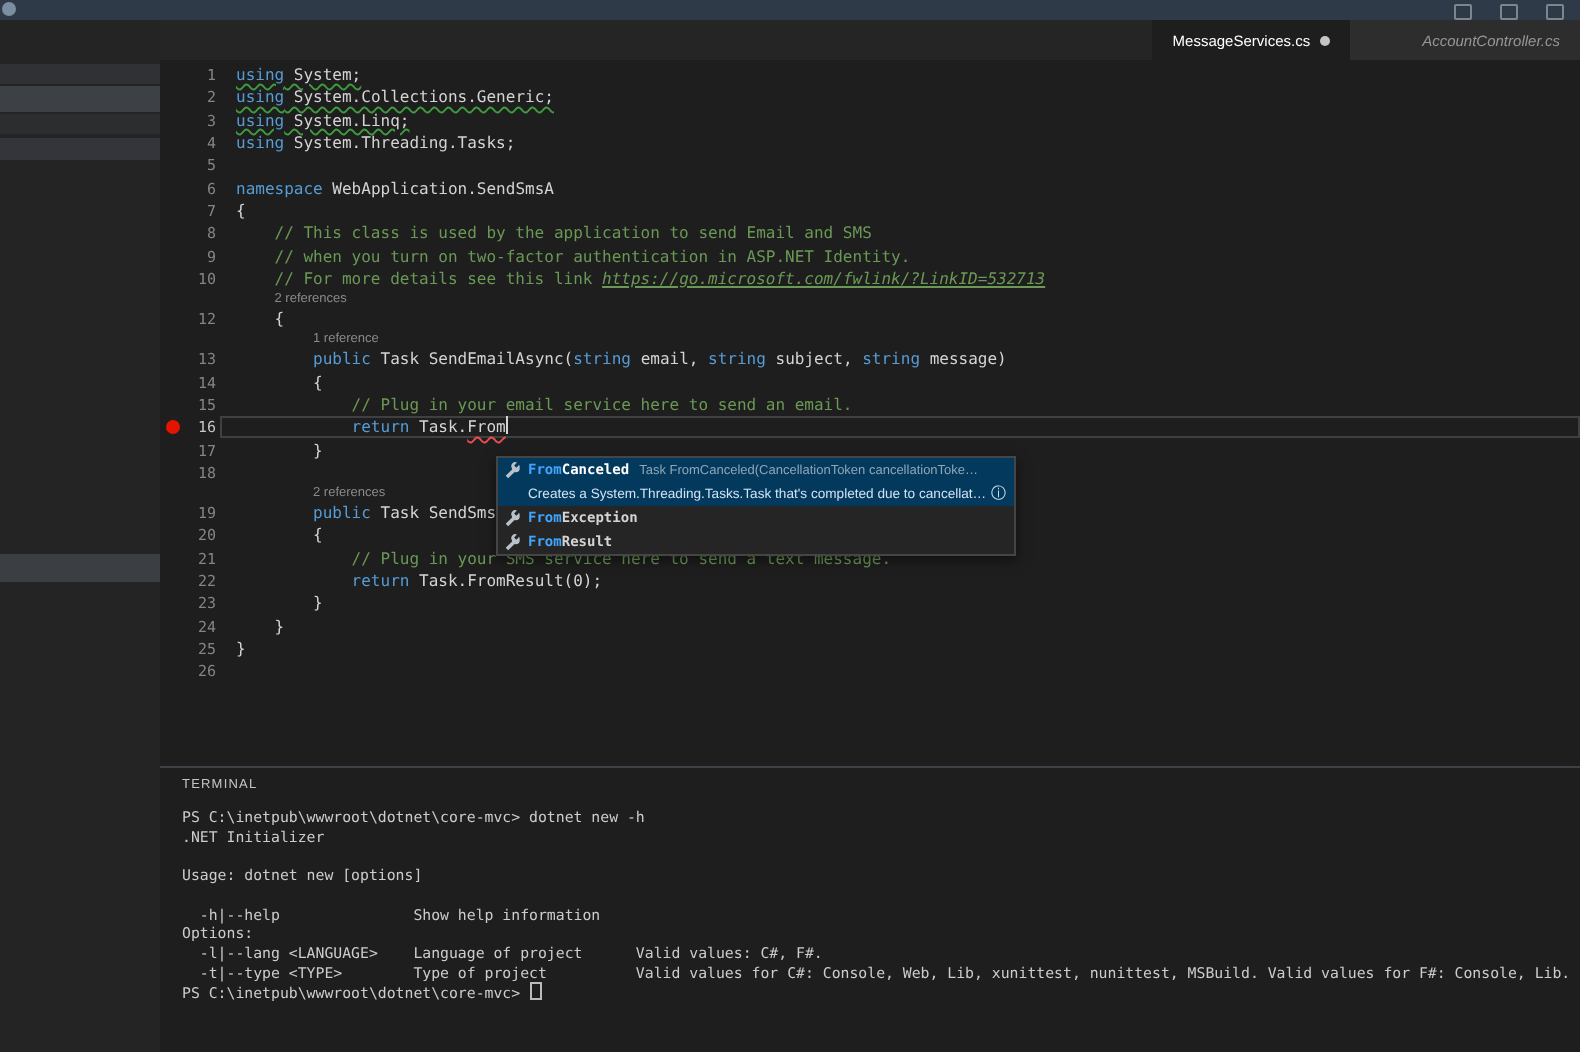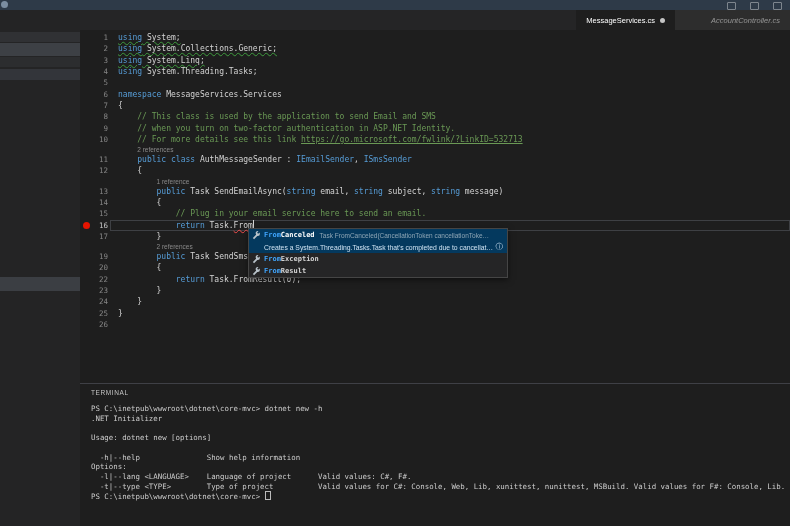--- a/index.html
+++ b/index.html
@@ -27,21 +27,21 @@
   .bp{width:12px;height:11px;flex:none;position:relative;}
   .bp.on::after{content:"";position:absolute;left:3px;top:2px;width:7px;height:7px;border-radius:50%;
       background:var(--breakpoint-red,#e51400);}
   .lnum{width:16px;text-align:right;color:#858585;font:7.5px "DejaVu Sans Mono",monospace;flex:none;}
   .cur .lnum{color:#c6c6c6;}
   .ct{margin:0;font:8px/11px "DejaVu Sans Mono",monospace;white-space:pre;color:var(--code-text,#d4d4d4);}
   .cur .ct{flex:1;box-shadow:inset 0 0 0 1px #3e4044;margin-left:-8px;padding-left:8px;}
   .kw{color:var(--keyword-blue,#569cd6);}
   .pl{color:var(--code-text,#d4d4d4);margin-top:44px;}
   .cmt{color:var(--comment-green,#6a9955);}
-  .lnk{color:var(--link-green,#6a9955);text-decoration:underline;}
+  .lnk{color:var(--link-green,#6a9955);text-decoration:underline;font-style:italic;}
   .sqgreen{text-decoration:underline wavy #3e9b3e;text-decoration-thickness:1px;text-underline-offset:1px;}
   .sqr{text-decoration:underline wavy #f14c4c;text-decoration-thickness:1px;text-underline-offset:1px;}
   .codelens{font:6.5px "Liberation Sans",sans-serif;color:#8a8a8a;height:9px;line-height:9px;}
   .cursor{display:inline-block;width:1px;height:9px;background:#d4d4d4;vertical-align:-1px;}
   
   .suggest{position:absolute;left:168px;top:198px;width:258px;background:#252526;
            border:1px solid #454545;box-shadow:0 2px 6px rgba(0,0,0,.5);z-index:5;}
   .srow{display:flex;align-items:center;height:12px;padding:0 3px;white-space:nowrap;overflow:hidden;}
   .srow.sel{background:var(--selection-blue,#04395e);}
   .sicon{width:9px;height:9px;flex:none;margin-right:3px;}
@@ -127,21 +127,21 @@
             <div class="bp"></div>
             <div class="lnum">5</div>
           </div>
           <pre class="ct"></pre>
         </div>
         <div class="crow">
           <div class="gut">
             <div class="bp"></div>
             <div class="lnum">6</div>
           </div>
-          <pre class="ct"><span class="kw">namespace</span><span class="pl"> MessageServices.Services</span></pre>
+          <pre class="ct"><span class="kw">namespace</span><span class="pl"> WebApplication.SendSmsA</span></pre>
         </div>
         <div class="crow">
           <div class="gut">
             <div class="bp"></div>
             <div class="lnum">7</div>
           </div>
           <pre class="ct"><span class="pl">{</span></pre>
         </div>
         <div class="crow">
           <div class="gut">
@@ -158,27 +158,20 @@
           <pre class="ct"><span class="cmt">    // when you turn on two-factor authentication in ASP.NET Identity.</span></pre>
         </div>
         <div class="crow">
           <div class="gut">
             <div class="bp"></div>
             <div class="lnum">10</div>
           </div>
           <pre class="ct"><span class="cmt">    // For more details see this link </span><span class="lnk">https://go.microsoft.com/fwlink/?LinkID=532713</span></pre>
         </div>
         <div class="codelens" style="padding-left: 57.264px;">2 references</div>
-        <div class="crow">
-          <div class="gut">
-            <div class="bp"></div>
-            <div class="lnum">11</div>
-          </div>
-          <pre class="ct"><span class="pl">    </span><span class="kw">public</span><span class="pl"> </span><span class="kw">class</span><span class="pl"> AuthMessageSender : </span><span class="kw">IEmailSender</span><span class="pl">, </span><span class="kw">ISmsSender</span></pre>
-        </div>
         <div class="crow">
           <div class="gut">
             <div class="bp"></div>
             <div class="lnum">12</div>
           </div>
           <pre class="ct"><span class="pl">    {</span></pre>
         </div>
         <div class="codelens" style="padding-left: 76.528px;">1 reference</div>
         <div class="crow">
           <div class="gut">
@@ -208,34 +201,48 @@
           </div>
           <pre class="ct"><span class="pl">            </span><span class="kw">return</span><span class="pl"> Task.</span><span class="pl sqr">From</span><span class="cursor"></span></pre>
         </div>
         <div class="crow">
           <div class="gut">
             <div class="bp"></div>
             <div class="lnum">17</div>
           </div>
           <pre class="ct"><span class="pl">        }</span></pre>
         </div>
+        <div class="crow">
+          <div class="gut">
+            <div class="bp"></div>
+            <div class="lnum">18</div>
+          </div>
+          <pre class="ct"></pre>
+        </div>
         <div class="codelens" style="padding-left: 76.528px;">2 references</div>
         <div class="crow">
           <div class="gut">
             <div class="bp"></div>
             <div class="lnum">19</div>
           </div>
           <pre class="ct"><span class="pl">        </span><span class="kw">public</span><span class="pl"> Task SendSmsA</span></pre>
         </div>
         <div class="crow">
           <div class="gut">
             <div class="bp"></div>
             <div class="lnum">20</div>
           </div>
           <pre class="ct"><span class="pl">        {</span></pre>
+        </div>
+        <div class="crow">
+          <div class="gut">
+            <div class="bp"></div>
+            <div class="lnum">21</div>
+          </div>
+          <pre class="ct"><span class="cmt">            // Plug in your SMS service here to send a text message.</span></pre>
         </div>
         <div class="crow">
           <div class="gut">
             <div class="bp"></div>
             <div class="lnum">22</div>
           </div>
           <pre class="ct"><span class="pl">            </span><span class="kw">return</span><span class="pl"> Task.FromResult(0);</span></pre>
         </div>
         <div class="crow">
           <div class="gut">

